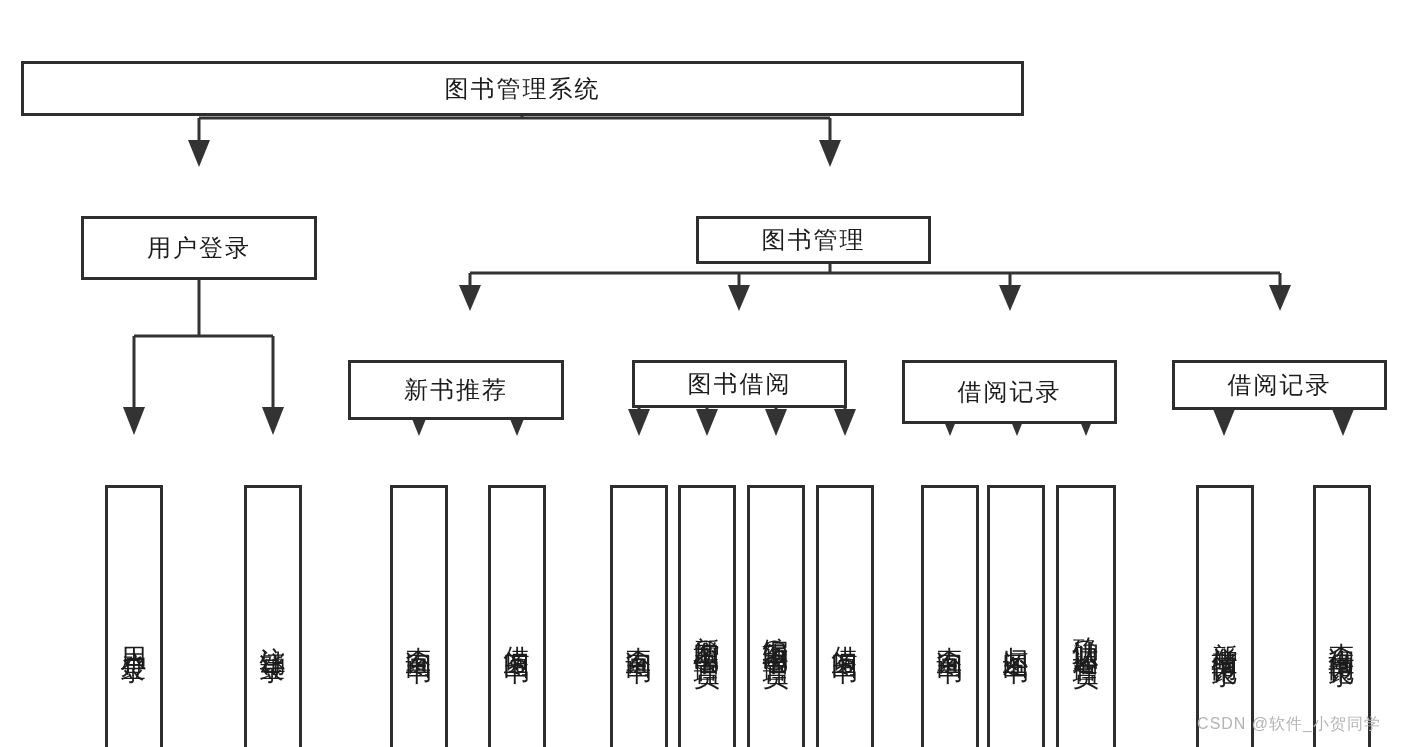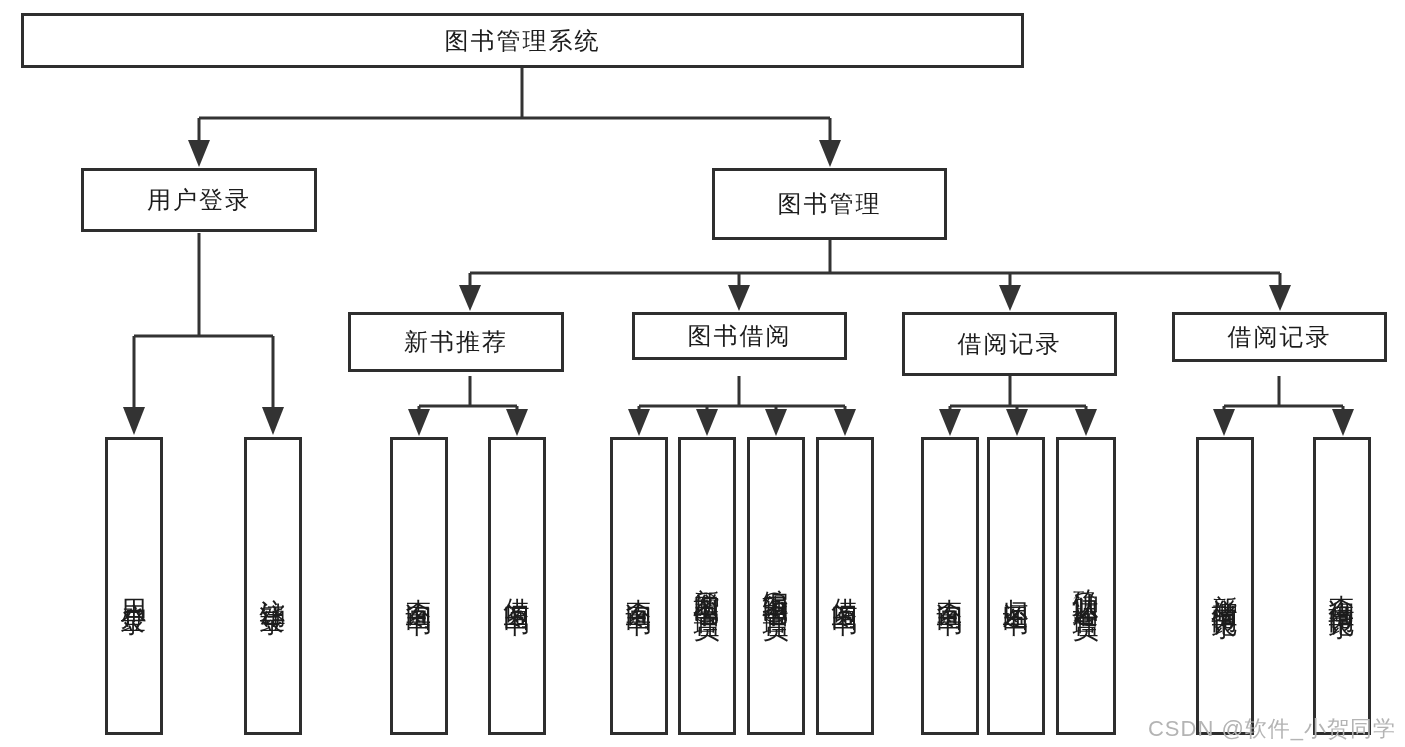--- a/index.html
+++ b/index.html
@@ -21,35 +21,36 @@
   .wires{position:absolute;left:0;top:0;z-index:1;}
   .wire{fill:none;stroke:var(--line);stroke-width:3;}
   .head{fill:var(--line);stroke:none;}
   .node{
     position:absolute;
     box-sizing:border-box;
     background:var(--box-fill);
     border:3px solid var(--box-border);
     display:flex;align-items:center;justify-content:center;
     z-index:2;
+    margin-top:48px;
   }
   .hnode{font-size:24px;letter-spacing:2px;white-space:nowrap;}
   .vnode{font-size:26px;}
   .vnode .vtext{
     writing-mode:vertical-rl;
     text-orientation:mixed;
     letter-spacing:4px;
     line-height:1;
     white-space:nowrap;
   }
   .watermark{
     position:absolute;
-    top:714px;right:9px;
+    top:714px;right:24px;
     z-index:3;
-    font-size:22px;
+    font-size:16px;
     color:var(--watermark);
     letter-spacing:1px;
     white-space:nowrap;
   }
 </style>
 </head>
 <body>
 
 <div class="canvas">
 
@@ -86,21 +87,21 @@
     <polygon class="head" points="1332,409 1354,409 1343,436"></polygon>
   </svg>
 
   <div class="node hnode" style="left:21px;top:13px;width:1003px;height:55px;">
     <span>图书管理系统</span>
   </div>
 
   <div class="node hnode" style="left:81px;top:168px;width:236px;height:64px;">
     <span>用户登录</span>
   </div>
-  <div class="node hnode" style="left:712px;top:168px;width:235px;height:72px;">
+  <div class="node hnode" style="left:696px;top:168px;width:235px;height:48px;">
     <span>图书管理</span>
   </div>
 
   <div class="node hnode" style="left:348px;top:312px;width:216px;height:60px;">
     <span>新书推荐</span>
   </div>
   <div class="node hnode" style="left:632px;top:312px;width:215px;height:48px;">
     <span>图书借阅</span>
   </div>
   <div class="node hnode" style="left:902px;top:312px;width:215px;height:64px;">

